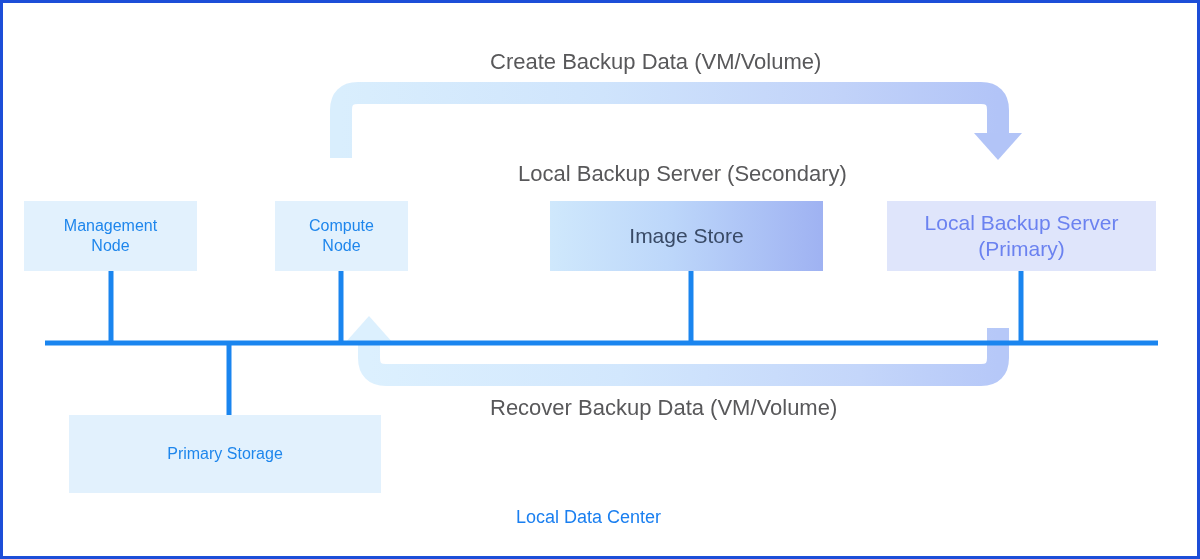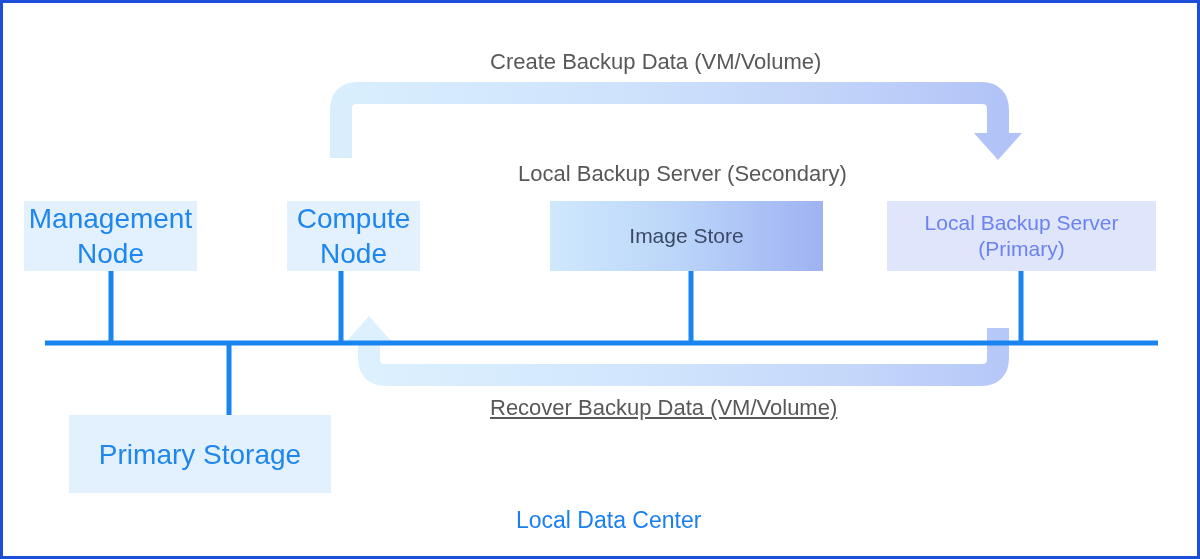--- a/index.html
+++ b/index.html
@@ -32,42 +32,42 @@
     display: flex;
     align-items: center;
     justify-content: center;
     text-align: center;
     line-height: 1.25;
     white-space: pre-line;
   }
   .box-light {
     background: #e2f1fd;
     color: #1e86ec;
-    font-size: 28px;
+    font-size: 16px;
   }
   .box-lavender {
     background: #dfe5fb;
     color: #6b82f0;
     font-size: 21px;
   }
   .box-gradient {
     background: linear-gradient(90deg, #cfe8fc 0%, #bcd6fa 45%, #9fb2f2 100%);
     color: #394a66;
     font-size: 21px;
   }
   .free-label {
     position: absolute;
     color: #58585a;
     font-size: 22px;
     white-space: nowrap;
   }
   .dc-label {
     position: absolute;
     color: #1a7ff0;
-    font-size: 23px;
+    font-size: 18px;
     white-space: nowrap;
   }
 </style>
 </head>
 <body>
 
 <div id="canvas">
 
   <svg id="diagram-svg" viewBox="0 0 1200 559" xmlns="http://www.w3.org/2000/svg">
     <defs>
@@ -114,27 +114,27 @@
     <line x1="226" y1="338" x2="226" y2="412" stroke="#1a85ef" stroke-width="5"></line>
   </svg>
 
   <div class="free-label" style="left:487px; top:46px;">Create Backup Data (VM/Volume)</div>
 
   <div class="free-label" style="left:515px; top:158px;text-align:center;">Local Backup Server (Secondary)</div>
 
   <div class="node-box box-light" style="left:21px; top:198px; width:173px; height:70px;">Management
 Node</div>
 
-  <div class="node-box box-light" style="left:272px; top:198px; width:133px; height:70px;margin-left:12px;">Compute
+  <div class="node-box box-light" style="left:272px; top:198px; width:133px; height:70px;">Compute
 Node</div>
 
   <div class="node-box box-gradient" style="left:547px; top:198px; width:273px; height:70px;">Image Store</div>
 
   <div class="node-box box-lavender" style="left:884px; top:198px; width:269px; height:70px;">Local Backup Server
 (Primary)</div>
 
-  <div class="free-label" style="left:487px; top:392px;text-decoration:underline;">Recover Backup Data (VM/Volume)</div>
+  <div class="free-label" style="left:487px; top:392px;">Recover Backup Data (VM/Volume)</div>
 
-  <div class="node-box box-light" style="left:66px; top:412px; width:262px; height:78px;">Primary Storage</div>
+  <div class="node-box box-light" style="left:66px; top:412px; width:312px; height:78px;">Primary Storage</div>
 
   <div class="dc-label" style="left:513px; top:504px;">Local Data Center</div>
 
 </div>
 
 </body></html>

